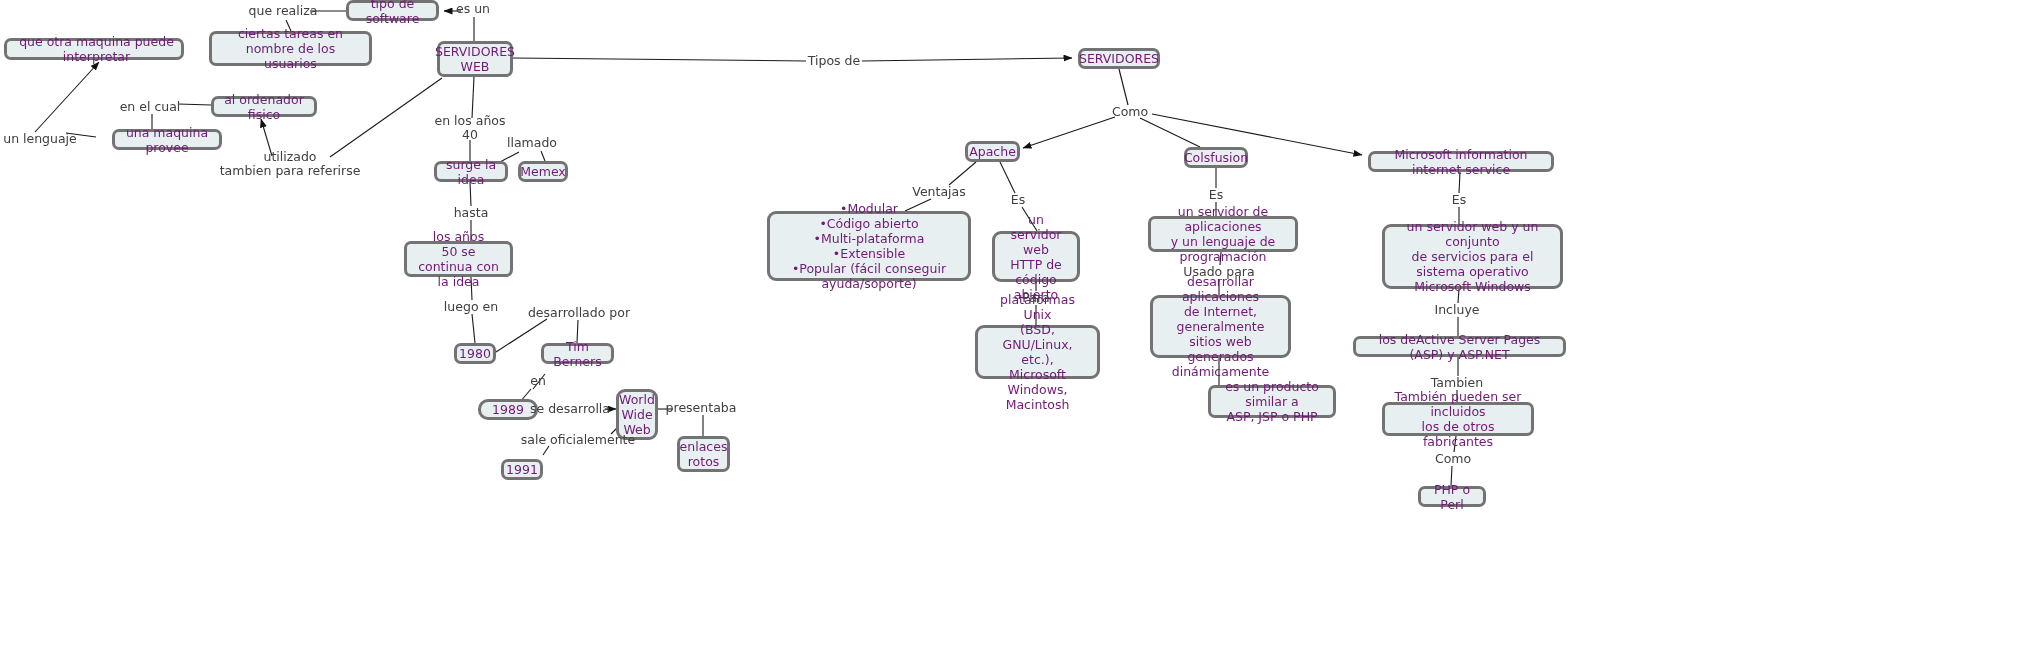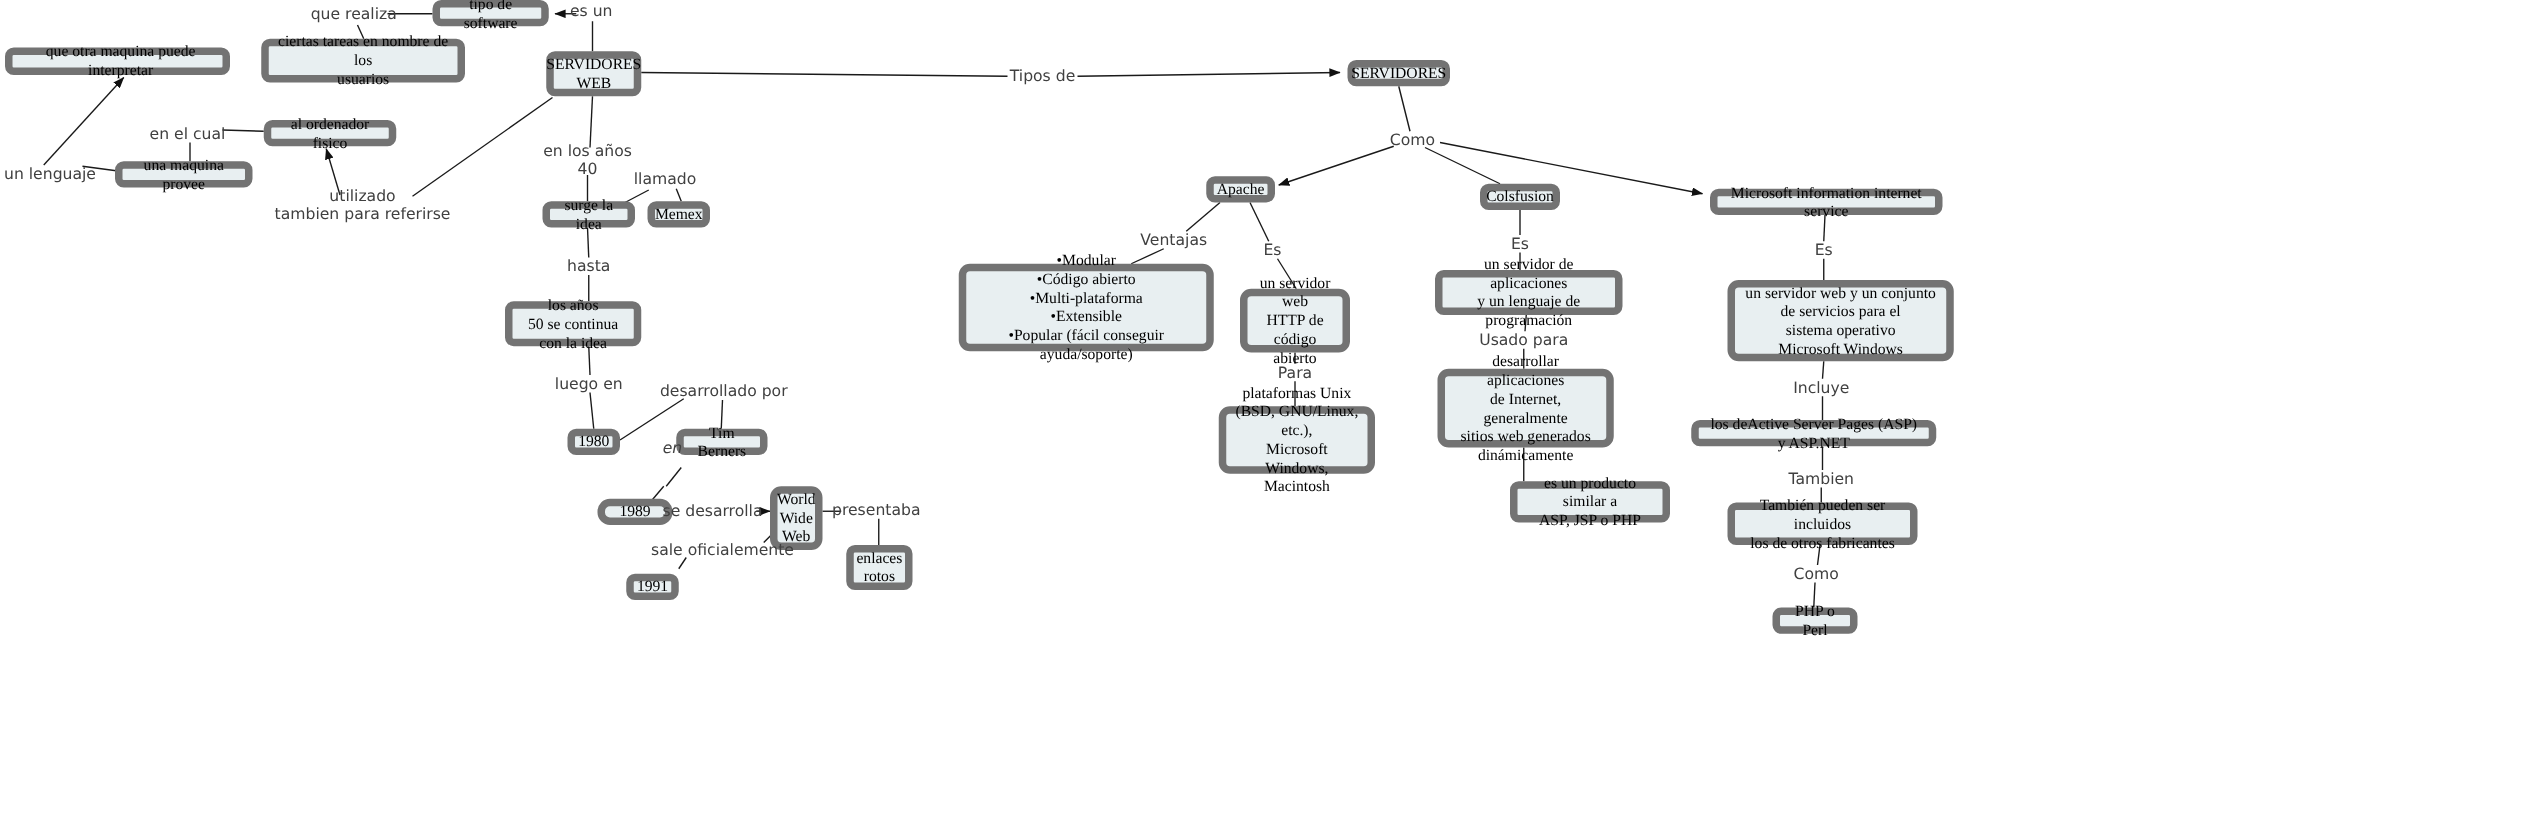--- a/index.html
+++ b/index.html
@@ -19,33 +19,32 @@
     position: absolute;
     left: 0;
     top: 0;
     width: 2018px;
     height: 654px;
   }
   .node {
     position: absolute;
     box-sizing: border-box;
     background: #e8eff1;
-    border: 6px solid #737373;
+    border: 3px solid #737373;
     border-radius: 7px;
-    color: #000000;
+    color: #701a75;
     font-size: 12.5px;
     line-height: 15px;
     text-align: center;
     display: flex;
     align-items: center;
     justify-content: center;
     padding: 3px 7px;
     white-space: pre-line;
     box-shadow: 0 0 0 0 rgba(0,0,0,0);
-    font-family: Liberation Serif, serif;
   }
   .node.big { border-radius: 9px; }
   .link-label {
     position: absolute;
     color: #404040;
     font-size: 12.5px;
     line-height: 14px;
     text-align: center;
     white-space: pre-line;
     background: transparent;
@@ -120,21 +119,21 @@
   </svg>
   <div id="nodes-layer">
       <div class="node" style="left: 346px; top: 0px; width: 93px; height: 21px;">tipo de software</div>
       <div class="node" style="left: 4px; top: 38px; width: 180px; height: 22px; padding-left: 12px;">que otra maquina puede interpretar</div>
       <div class="node" style="left: 209px; top: 31px; width: 163px; height: 35px;">ciertas tareas en nombre de los
 usuarios</div>
       <div class="node" style="left: 437px; top: 41px; width: 76px; height: 36px;">SERVIDORES
 WEB</div>
       <div class="node" style="left: 1078px; top: 48px; width: 82px; height: 21px;">SERVIDORES</div>
       <div class="node" style="left: 211px; top: 96px; width: 106px; height: 21px;">al ordenador fisico</div>
-      <div class="node" style="left: 92px; top: 129px; width: 110px; height: 21px;">una maquina provee</div>
+      <div class="node" style="left: 112px; top: 129px; width: 110px; height: 21px;">una maquina provee</div>
       <div class="node" style="left: 965px; top: 141px; width: 55px; height: 21px;">Apache</div>
       <div class="node" style="left: 1184px; top: 147px; width: 64px; height: 21px;">Colsfusion</div>
       <div class="node" style="left: 1368px; top: 151px; width: 186px; height: 21px;">Microsoft information internet service</div>
       <div class="node" style="left: 434px; top: 161px; width: 74px; height: 21px;">surge la idea</div>
       <div class="node" style="left: 518px; top: 161px; width: 50px; height: 21px;">Memex</div>
       <div class="node big" style="left: 767px; top: 211px; width: 204px; height: 70px;">•Modular
 •Código abierto
 •Multi-plataforma
 •Extensible
 •Popular (fácil conseguir ayuda/soporte)</div>
@@ -150,21 +149,21 @@
       <div class="node" style="left: 404px; top: 241px; width: 109px; height: 36px;">los años
 50 se continua con la idea</div>
       <div class="node big" style="left: 1150px; top: 295px; width: 141px; height: 63px;">desarrollar aplicaciones
 de Internet, generalmente
 sitios web generados
 dinámicamente</div>
       <div class="node big" style="left: 975px; top: 325px; width: 125px; height: 54px;">plataformas Unix
 (BSD, GNU/Linux, etc.),
 Microsoft Windows,
 Macintosh</div>
-      <div class="node" style="left: 1353px; top: 336px; width: 196px; height: 21px;">los deActive Server Pages (ASP) y ASP.NET</div>
+      <div class="node" style="left: 1353px; top: 336px; width: 213px; height: 21px;">los deActive Server Pages (ASP) y ASP.NET</div>
       <div class="node" style="left: 454px; top: 343px; width: 42px; height: 21px;">1980</div>
       <div class="node" style="left: 541px; top: 343px; width: 73px; height: 21px;">Tim Berners</div>
       <div class="node" style="left: 1208px; top: 385px; width: 128px; height: 33px;">es un producto similar a
 ASP, JSP o PHP</div>
       <div class="node" style="left: 1382px; top: 402px; width: 152px; height: 34px;">También pueden ser incluidos
 los de otros fabricantes</div>
       <div class="node big" style="left: 616px; top: 389px; width: 42px; height: 51px;">World
 Wide
 Web</div>
       <div class="node" style="left: 478px; top: 399px; width: 60px; height: 21px; border-radius: 10px;">1989</div>
@@ -189,19 +188,19 @@
       <div class="link-label" style="left: 1018px; top: 200px;">Es</div>
       <div class="link-label" style="left: 1216px; top: 195px;">Es</div>
       <div class="link-label" style="left: 1459px; top: 200px;">Es</div>
       <div class="link-label" style="left: 471px; top: 213px;">hasta</div>
       <div class="link-label" style="left: 1219px; top: 272px;">Usado para</div>
       <div class="link-label" style="left: 1036px; top: 298px;">Para</div>
       <div class="link-label" style="left: 1457px; top: 310px;">Incluye</div>
       <div class="link-label" style="left: 471px; top: 307px;">luego en</div>
       <div class="link-label" style="left: 579px; top: 313px;">desarrollado por</div>
       <div class="link-label" style="left: 1457px; top: 383px;">Tambien</div>
-      <div class="link-label" style="left: 538px; top: 358px; font-style: italic;">en</div>
+      <div class="link-label" style="left: 538px; top: 381px;">en</div>
       <div class="link-label" style="left: 570px; top: 409px;">se desarrolla</div>
       <div class="link-label" style="left: 701px; top: 408px;">presentaba</div>
       <div class="link-label" style="left: 578px; top: 440px;">sale oficialemente</div>
       <div class="link-label" style="left: 1453px; top: 459px;">Como</div>
     </div>
 </div>
 
 </body></html>

